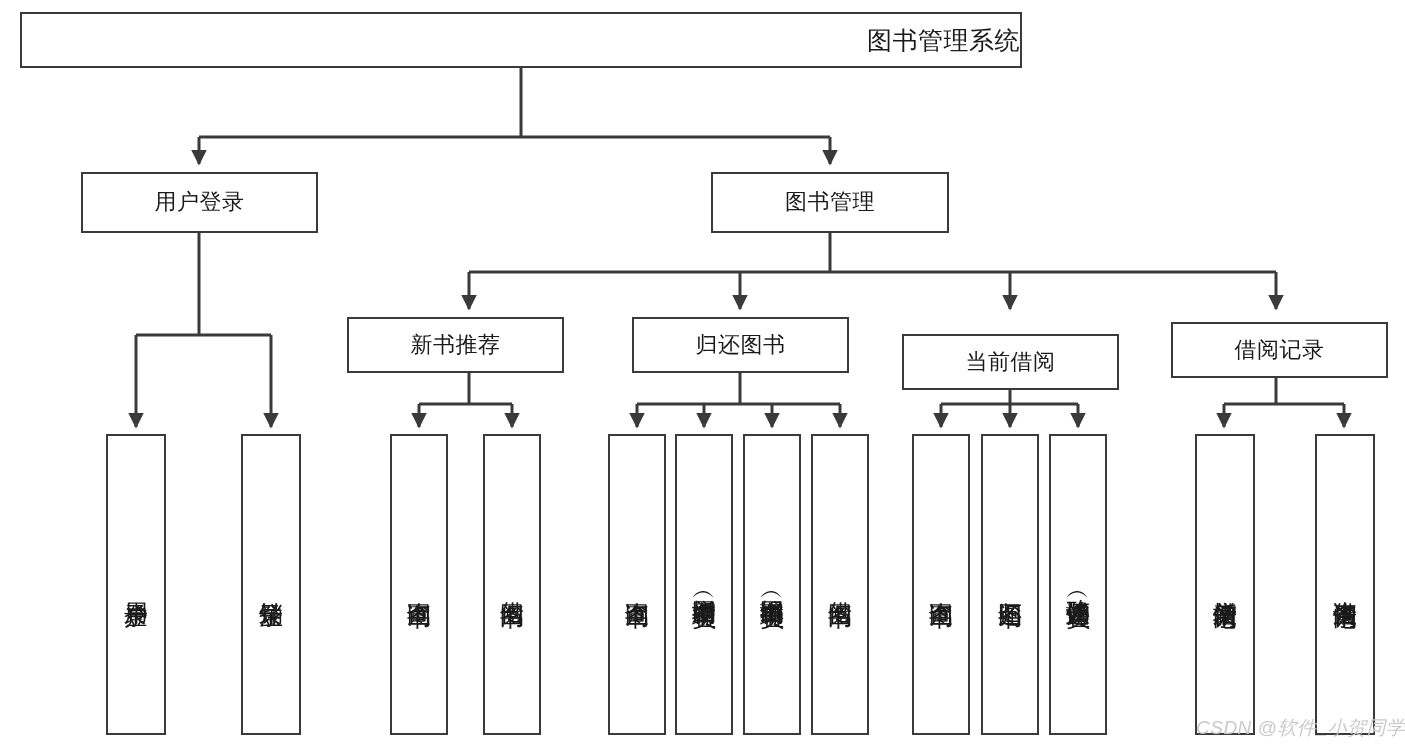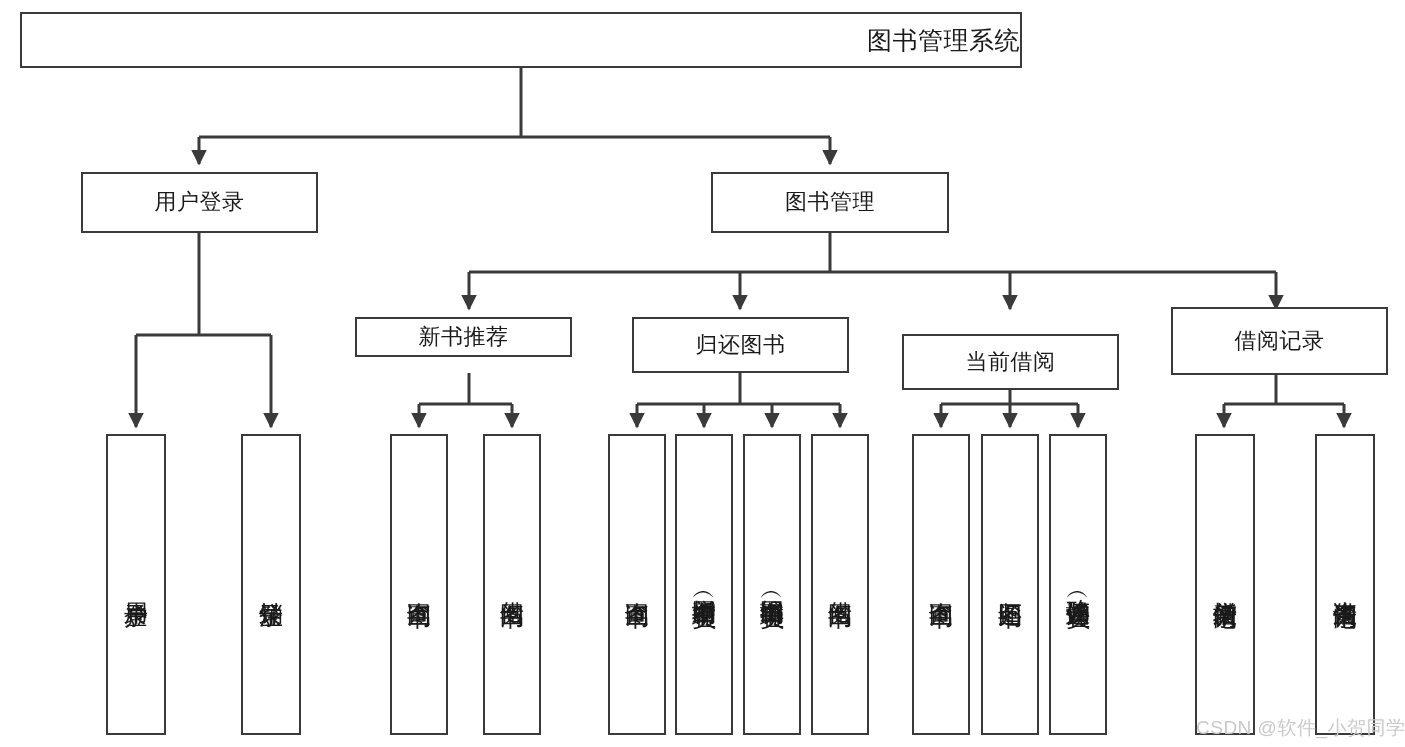--- a/index.html
+++ b/index.html
@@ -123,33 +123,33 @@
   </div>
 
   <div class="node level1" style="left:81px; top:172px; width:237px; height:61px;">
     <span class="node-label">用户登录</span>
   </div>
 
   <div class="node level1" style="left:711px; top:172px; width:238px; height:61px;font-family:Liberation Serif, serif;">
     <span class="node-label">图书管理</span>
   </div>
 
-  <div class="node level1" style="left:355px; top:317px; width:217px; height:40px;">
+  <div class="node level1" style="left:347px; top:317px; width:217px; height:56px;">
     <span class="node-label">新书推荐</span>
   </div>
 
   <div class="node level1" style="left:632px; top:317px; width:217px; height:56px;">
     <span class="node-label">归还图书</span>
   </div>
 
   <div class="node level1" style="left:902px; top:334px; width:217px; height:56px;">
     <span class="node-label">当前借阅</span>
   </div>
 
-  <div class="node level1" style="left:1171px; top:307px; width:217px; height:68px;">
+  <div class="node level1" style="left:1171px; top:322px; width:217px; height:56px;">
     <span class="node-label">借阅记录</span>
   </div>
 
   <div class="node leaf" style="left:106px; top:434px; width:60px; height:301px;">
     <span class="node-label">用户登录</span>
   </div>
 
   <div class="node leaf" style="left:241px; top:434px; width:60px; height:301px;">
     <span class="node-label">注销登录</span>
   </div>
@@ -191,15 +191,15 @@
   </div>
 
   <div class="node leaf" style="left:1195px; top:434px; width:60px; height:301px;">
     <span class="node-label">新增借阅记录</span>
   </div>
 
   <div class="node leaf" style="left:1315px; top:434px; width:60px; height:301px;">
     <span class="node-label">查询借阅记录</span>
   </div>
 
-  <div class="watermark" style="left:1196px; top:715px;">CSDN @软件_小贺同学</div>
+  <div class="watermark" style="left:1196px; top:715px;font-style:italic;">CSDN @软件_小贺同学</div>
 
 </div>
 
 </body></html>

